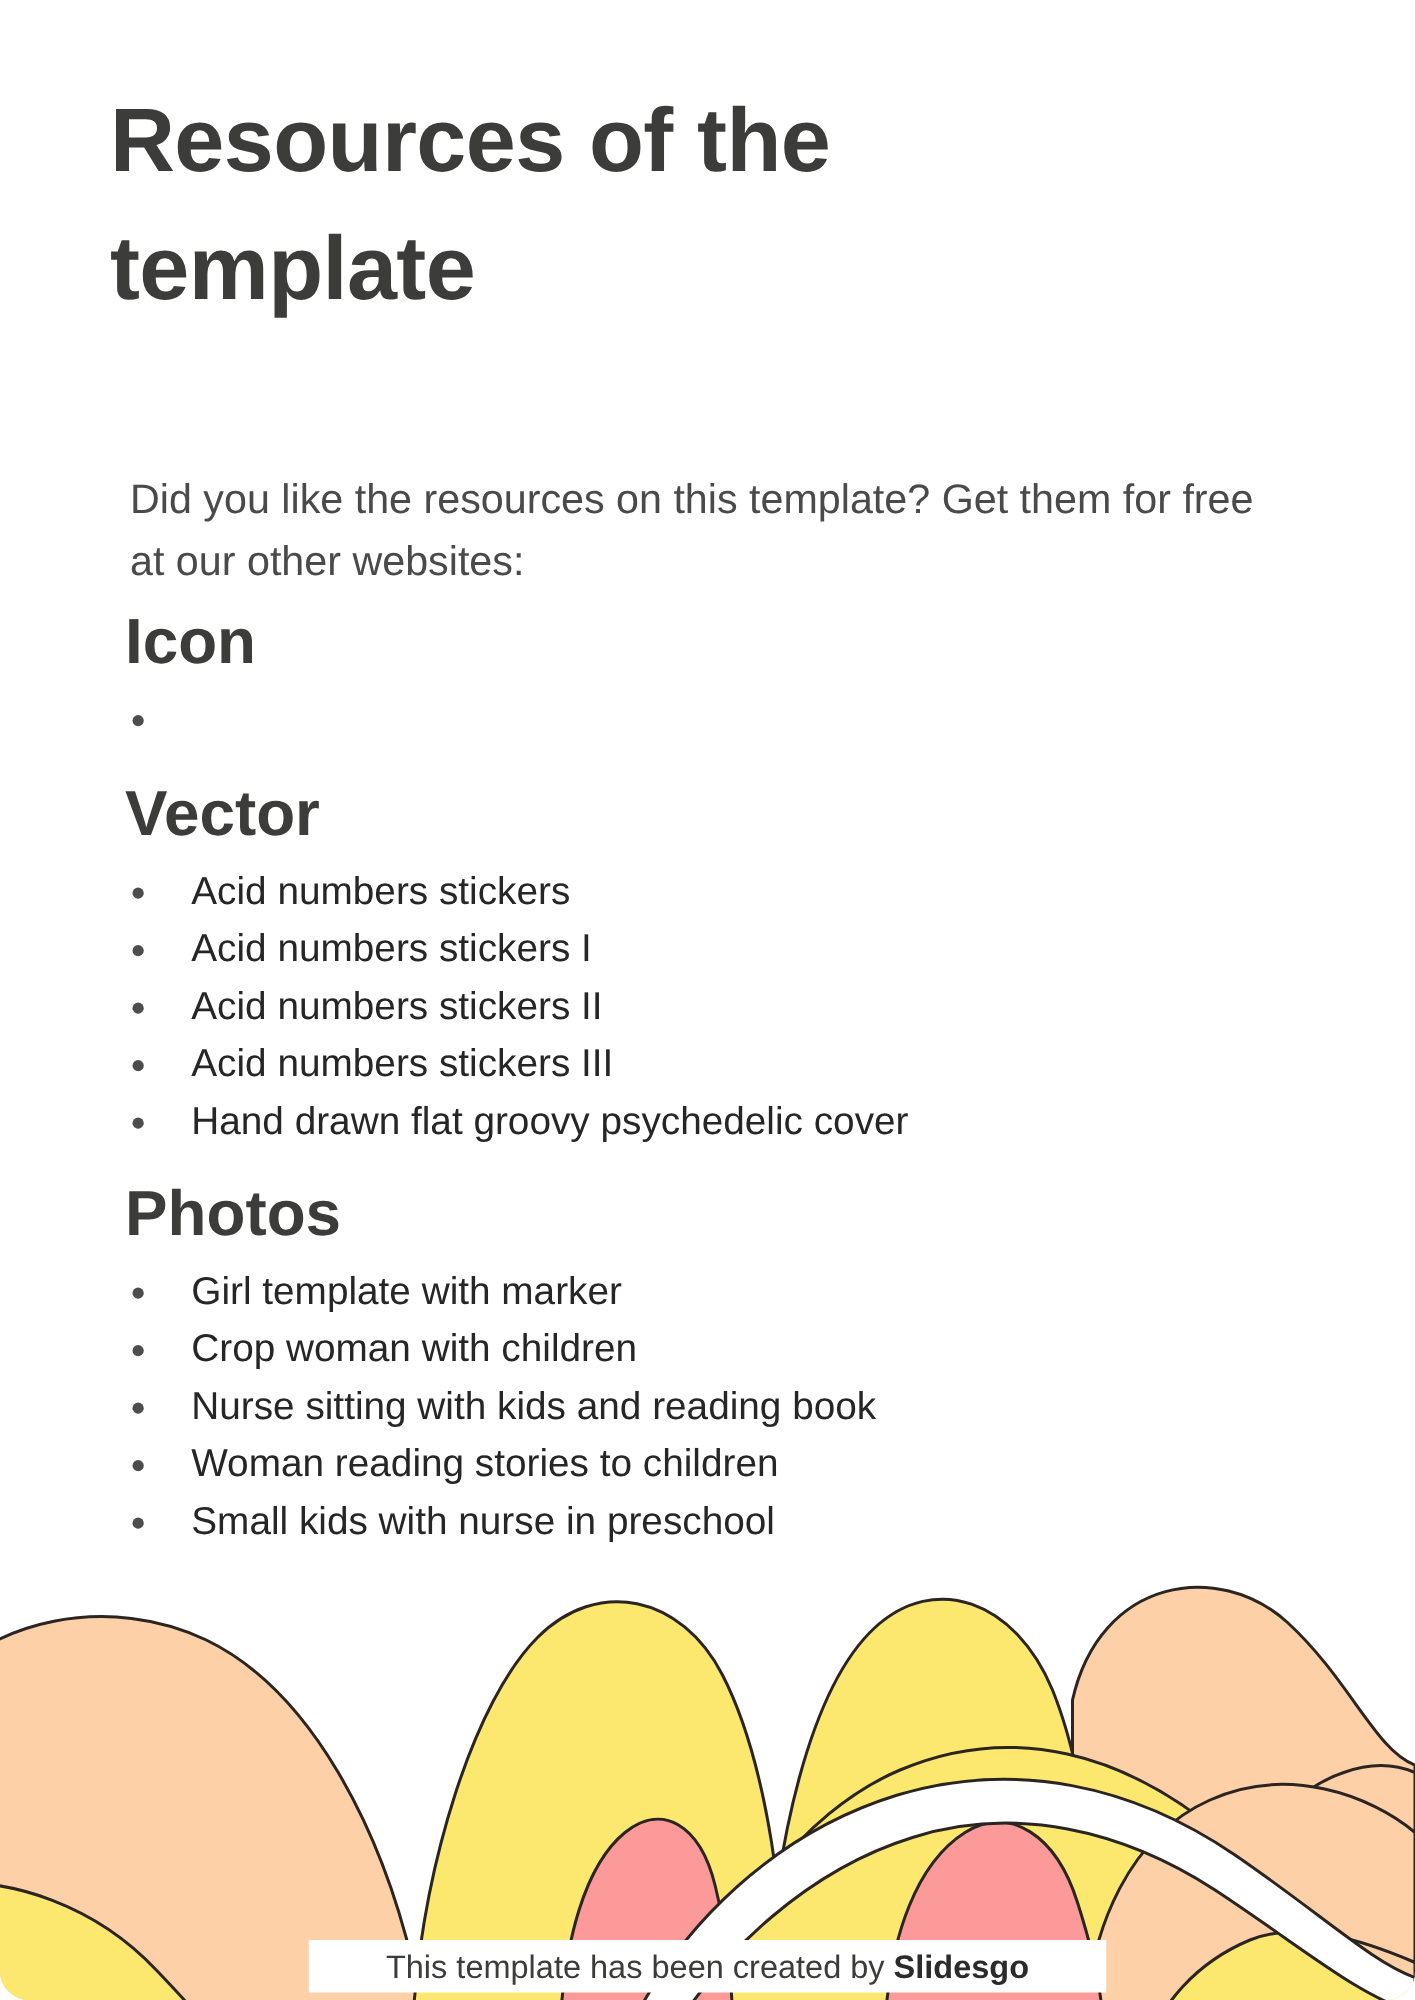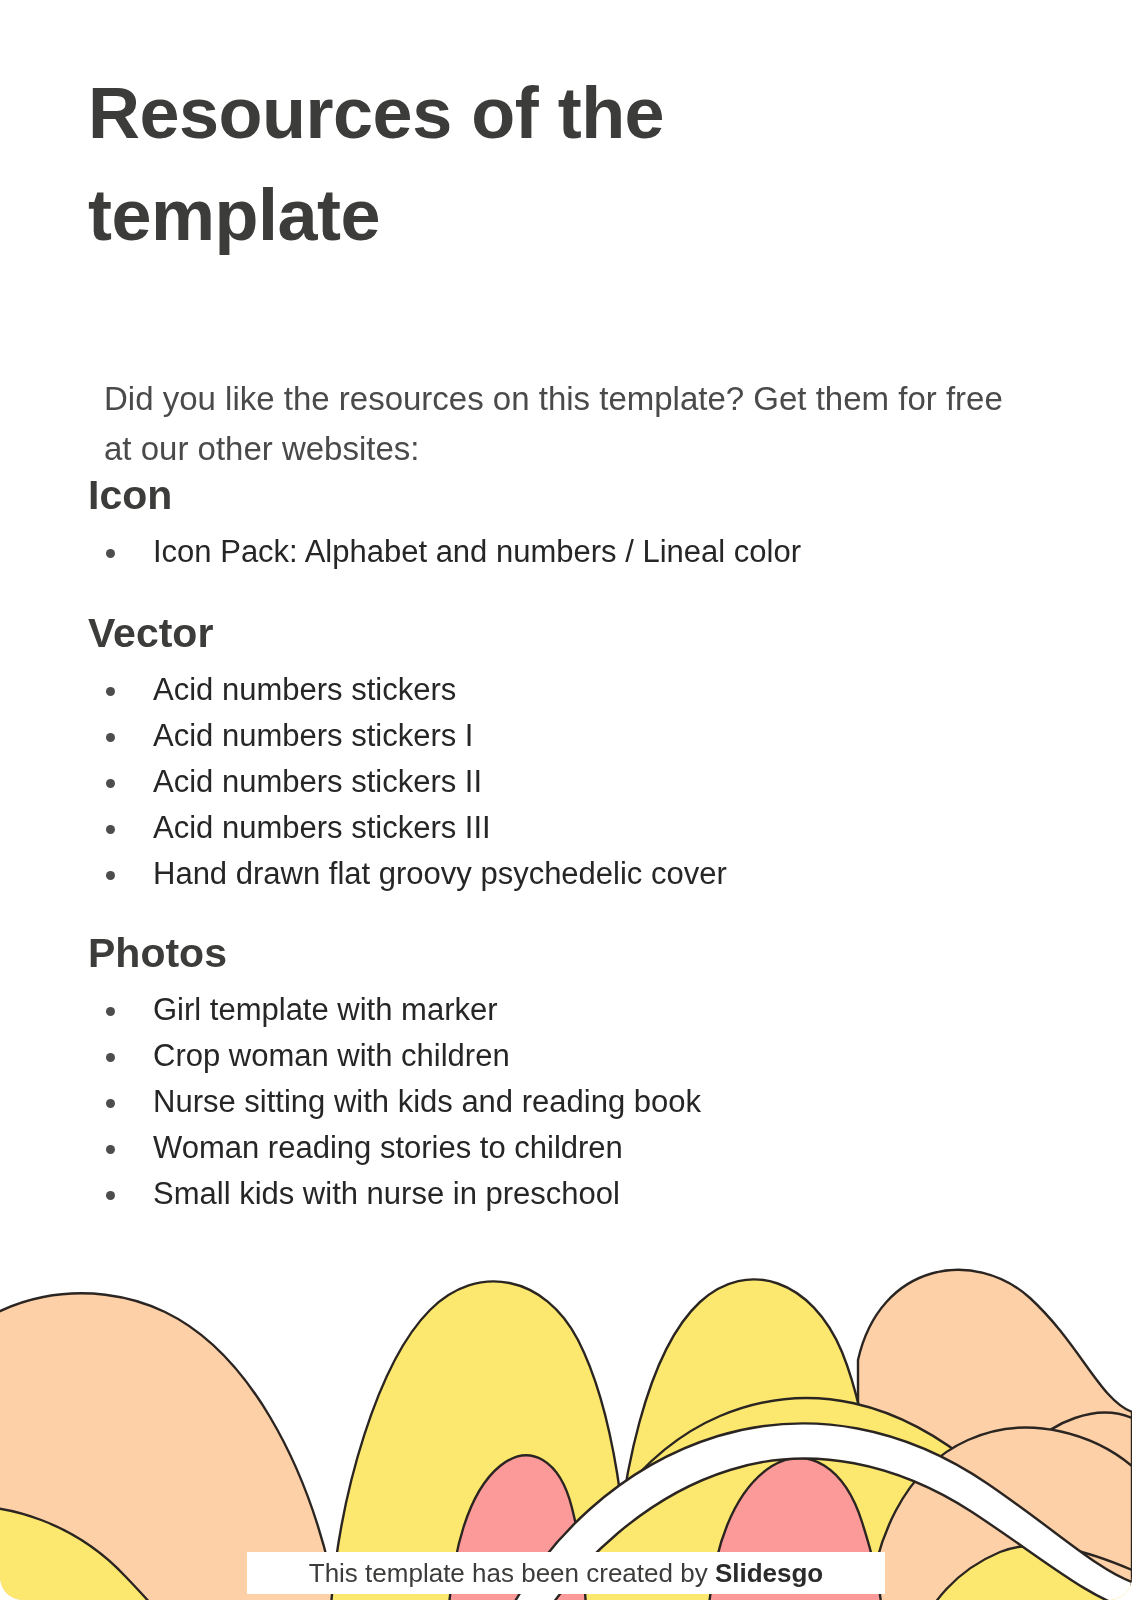--- a/index.html
+++ b/index.html
@@ -70,22 +70,22 @@
     color: #4a4a4a;
   }
 
   .section {
     position: absolute;
     left: 88px;
     width: 980px;
   }
 
   .section-heading {
-    margin: 0;
-    font-size: 41px;
+    margin: 12px;
+    font-size: 51px;
     line-height: 1.05;
     font-weight: 700;
     color: #3c3c3b;
   }
 
   .bullet-list {
     list-style: none;
     margin: 12px 0 0 0;
     padding: 0;
   }
@@ -225,21 +225,20 @@
 
     <h1 class="page-title">Resources of the template</h1>
 
     <p class="intro">Did you like the resources on this template? Get them for free at our other websites:</p>
 
     <section class="section" id="section-icon">
       <h2 class="section-heading">Icon</h2>
       <ul class="bullet-list">
         <li class="bullet-item">
           <span class="bullet-dot"></span>
-          <span>Icon Pack: Alphabet and numbers / Lineal color</span>
         </li>
       </ul>
     </section>
 
     <section class="section" id="section-vector">
       <h2 class="section-heading">Vector</h2>
       <ul class="bullet-list">
         <li class="bullet-item">
           <span class="bullet-dot"></span>
           <span>Acid numbers stickers</span>

